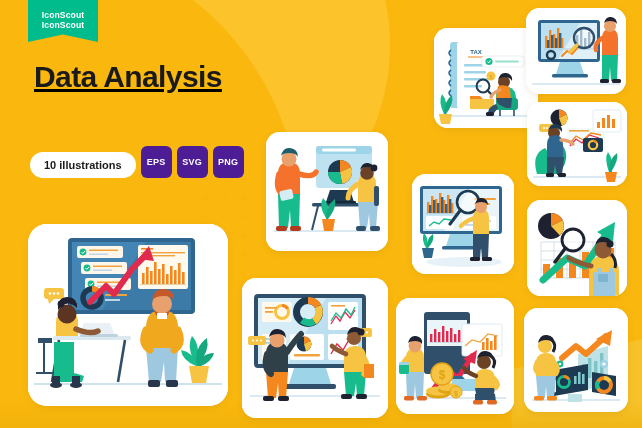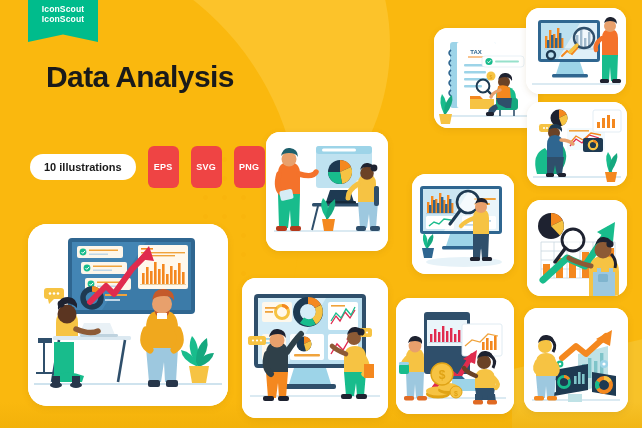--- a/index.html
+++ b/index.html
@@ -37,38 +37,38 @@
     opacity:.30;
     background-image:radial-gradient(#F6AE06 2.2px, rgba(0,0,0,0) 2.4px);
     background-size:19px 19px;
   }
   
   #ribbon {
     position:absolute; left:28px; top:0; width:70px; height:42px;
     background:#00BC8C; color:#fff;
     clip-path:polygon(0 0,100% 0,100% 100%,50% 82%,0 100%);
     display:flex; flex-direction:column; align-items:center;
-    justify-content:flex-start; padding-top:5px;
+    justify-content:flex-start; padding-top:11px;
     line-height:1.12; letter-spacing:.1px;
   }
   #ribbon .rl { font-size:8.6px; font-weight:700; }
   
-  #headline { position:absolute; left:46px; top:60px; width:300px; }
+  #headline { position:absolute; left:34px; top:60px; width:300px;text-decoration:underline; }
   #headline h1 {
     font-size:30px; font-weight:700; color:#1A1A1A;
     line-height:1.12; letter-spacing:-.6px;
   }
-  #meta-row { position:absolute; left:30px; top:146px; display:flex; align-items:center; gap:12px; }
+  #meta-row { position:absolute; left:30px; top:146px; display:flex; align-items:flex-end; gap:5px; }
   .pill {
     background:#fff; color:#1A1A1A; font-size:11px; font-weight:700;
     padding:7px 14px; border-radius:14px; white-space:nowrap;
   }
   .fmt {
-    background:#ef4444; color:#fff; font-size:9px; font-weight:700;
-    width:31px; height:42px; border-radius:6px;
+    background:#4c1d95; color:#fff; font-size:9px; font-weight:700;
+    width:31px; height:32px; border-radius:6px;
     display:flex; align-items:center; justify-content:center; letter-spacing:.3px;
   }
   
   .card {
     position:absolute; background:#fff; border-radius:14px;
     box-shadow:0 2px 7px rgba(120,80,0,.12);
     overflow:hidden;
   }
   .card.big { border-radius:19px; }
   .ill { position:absolute; inset:0; }

